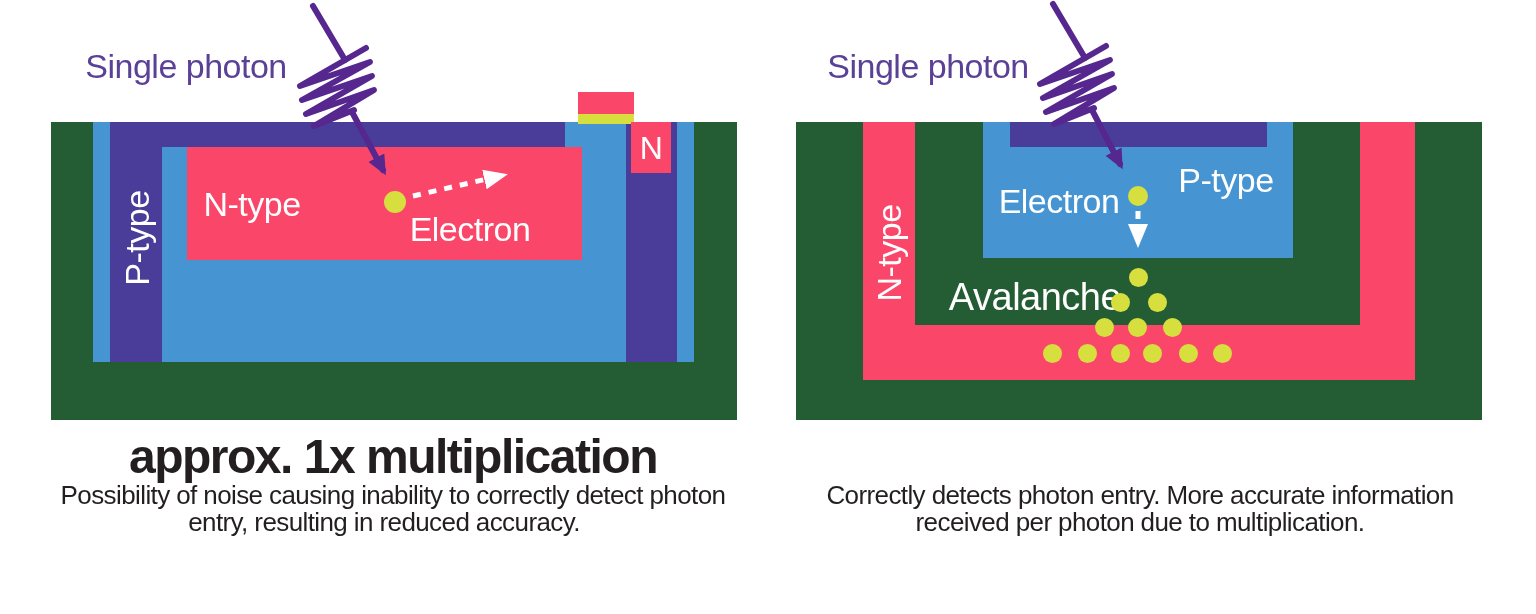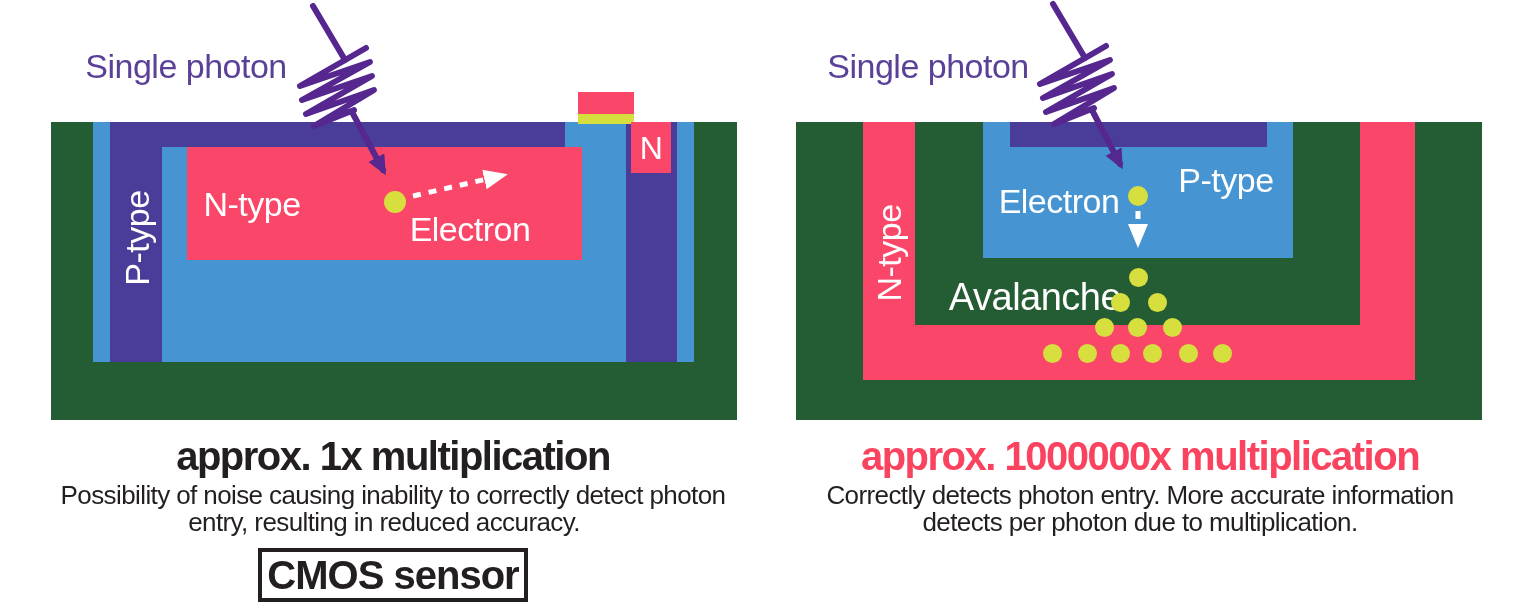--- a/index.html
+++ b/index.html
@@ -4,21 +4,21 @@
 <style>
   html,body{margin:0;padding:0;background:#ffffff;}
   #canvas{position:relative;width:1536px;height:614px;background:#fff;overflow:hidden;
           font-family:"Liberation Sans", sans-serif;padding-left:48px;}
   .abs{position:absolute;}
   .region{position:absolute;}
   .ctr{position:absolute;transform:translate(-50%,-50%);white-space:nowrap;}
   .vert{position:absolute;transform:translate(-50%,-50%) rotate(-90deg);white-space:nowrap;}
   .wlabel{color:#ffffff;font-size:34px;letter-spacing:-0.5px;}
   .photon-label{color:var(--label-purple);font-size:34px;letter-spacing:-0.5px;}
-  .heading{font-weight:bold;font-size:40px;letter-spacing:-1.5px;}
+  .heading{font-weight:bold;font-size:48px;letter-spacing:-1.5px;}
   .heading.dark{color:var(--text-dark);}
   .heading.pink{color:var(--heading-pink);}
   .body-line{color:var(--text-dark);font-size:26px;letter-spacing:-0.6px;}
   .sensor-box{position:absolute;background:#fff;border:4px solid var(--text-dark);
               display:flex;align-items:center;justify-content:center;}
   .sensor-label{font-weight:bold;font-size:40px;color:var(--text-dark);letter-spacing:-1px;}
   .dot{position:absolute;border-radius:50%;background:var(--yellow);}
   .green-fill{background:var(--green);}
   .blue-fill{background:var(--blue);}
   .purple-fill{background:var(--purple);}
@@ -100,21 +100,17 @@
     <polyline class="photon-stroke" points="1106,46 1040,84 1110,60 1043,98 1112,74 1046,112 1114,88 1054,124 1094,108"></polyline>
     <path class="photon-stroke" d="M1092,110 L1120,164" marker-end="url(#photonHead)"></path>
 
     <path class="white-dash" d="M413,196 L500,176" marker-end="url(#whiteHead)"></path>
     <path class="white-dash" d="M1138,211 L1138,240" marker-end="url(#whiteHead)"></path>
   </svg>
 
   <div class="ctr heading dark" style="left:393px;top:456px;">approx. 1x multiplication</div>
   <div class="ctr body-line" style="left:393px;top:495px;">Possibility of noise causing inability to correctly detect photon</div>
   <div class="ctr body-line" style="left:384px;top:522px;">entry, resulting in reduced accuracy.</div>
-  <div class="sensor-box" style="left:258px;top:548px;width:262px;height:46px;">
-    <span class="sensor-label">CMOS sensor</span>
-  </div>
 
-  <div class="ctr heading pink" style="left:1140px;top:456px;">approx. 1000000x multiplication</div>
   <div class="ctr body-line" style="left:1140px;top:495px;">Correctly detects photon entry. More accurate information</div>
-  <div class="ctr body-line" style="left:1140px;top:522px;">detects per photon due to multiplication.</div>
+  <div class="ctr body-line" style="left:1140px;top:522px;">received per photon due to multiplication.</div>
 
 </div>
 
 </body></html>

